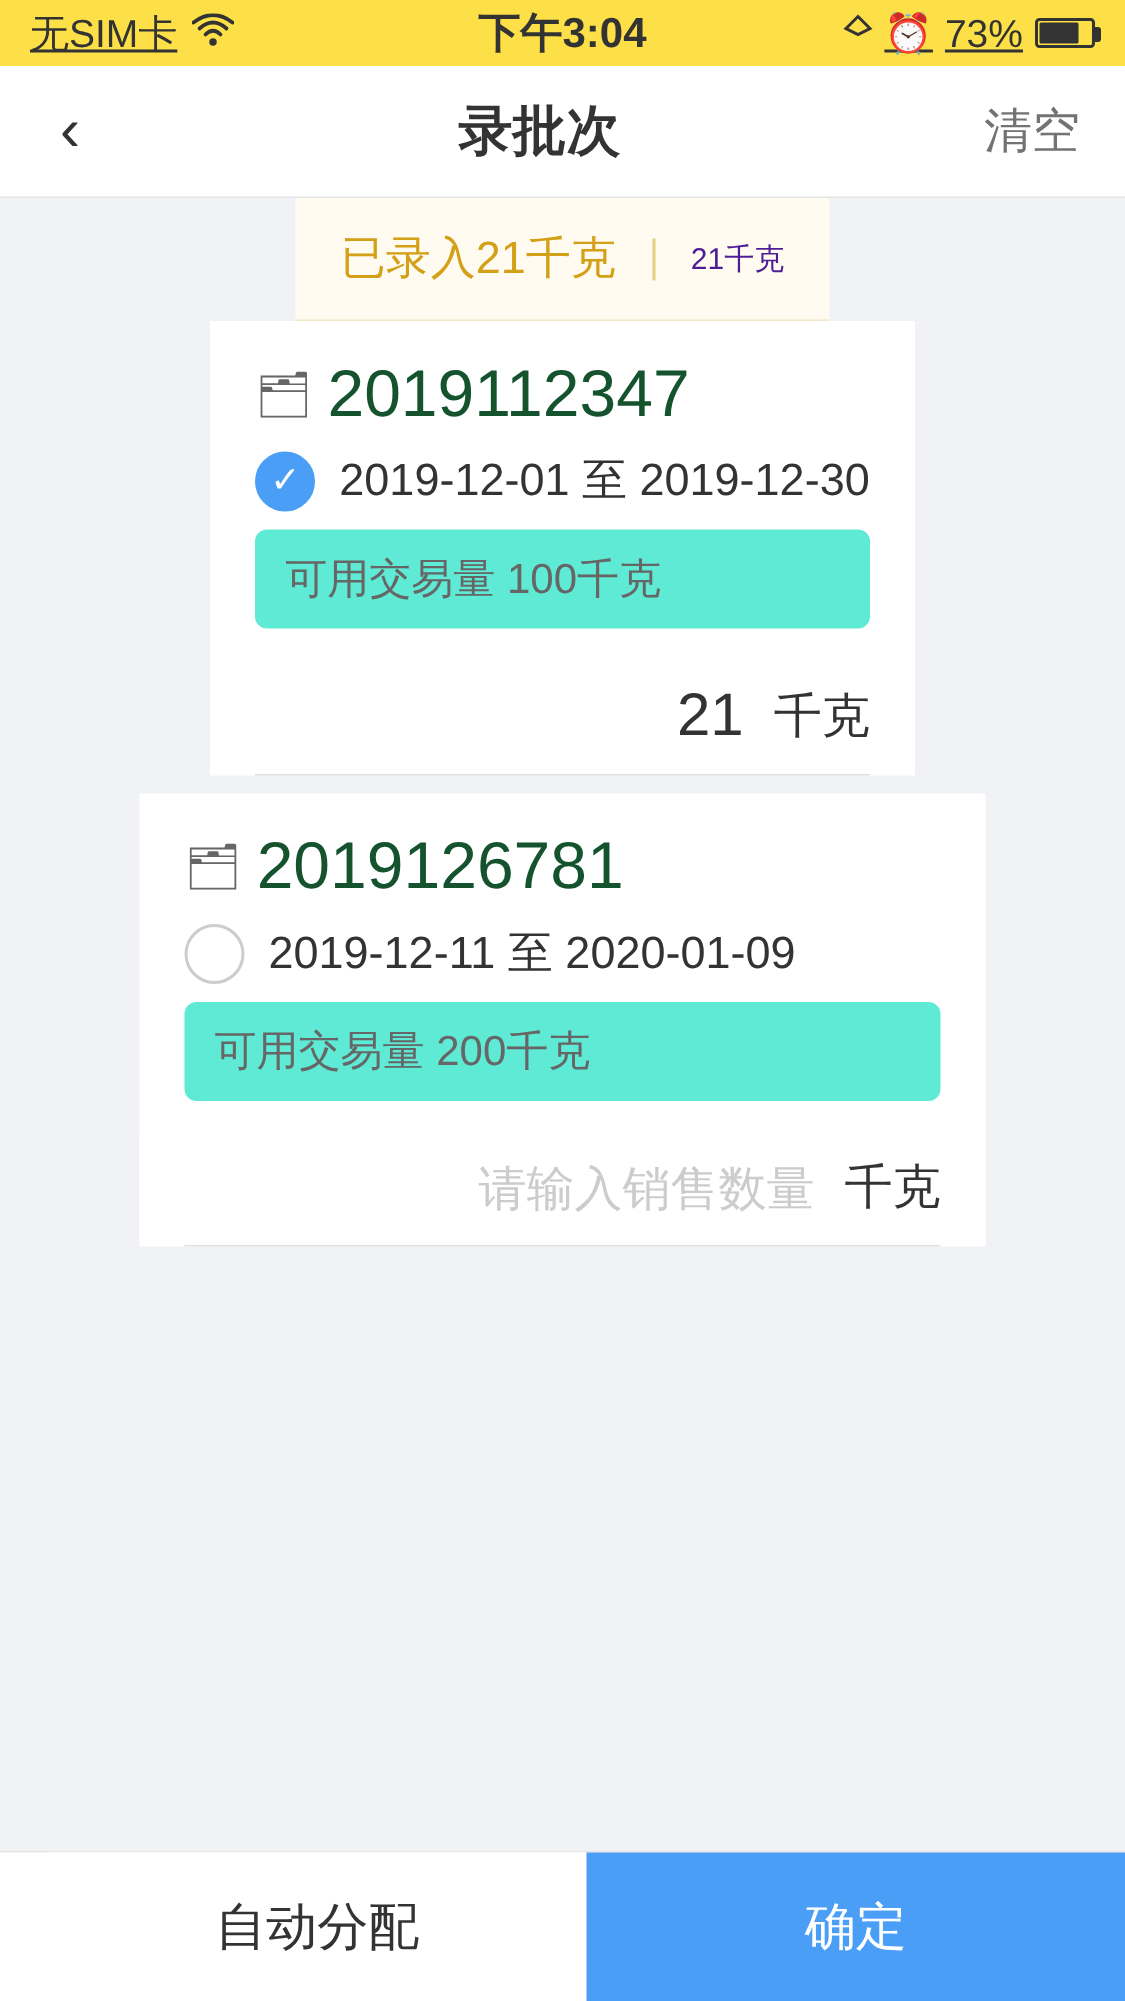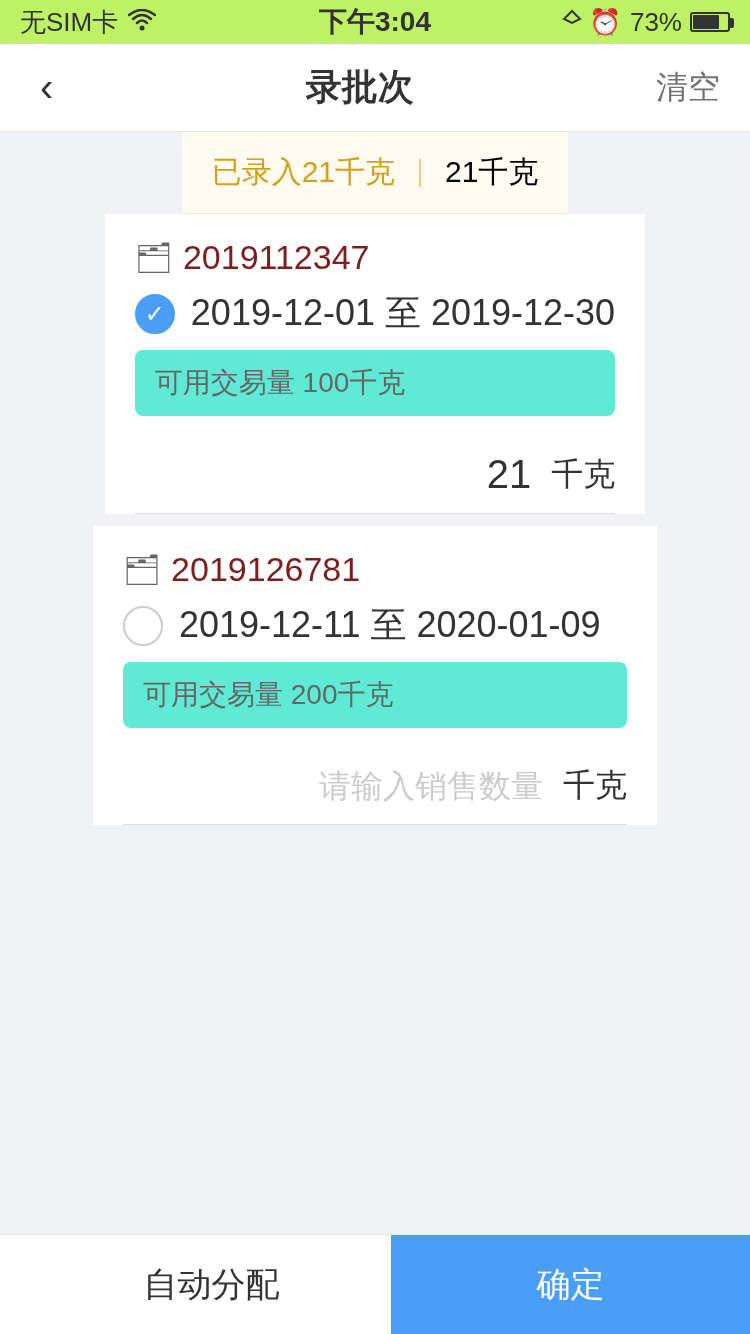--- a/index.html
+++ b/index.html
@@ -10,27 +10,28 @@
       font-family: -apple-system, "PingFang SC", "Helvetica Neue", Arial, sans-serif;
       background: #f0f2f5;
       font-size: 32px;
       color: #333;
     }
 
     
     .status-bar {
       width: 100%;
       height: 44px;
-      background: #bef264;
+      background: #fde047;
       display: flex;
       align-items: center;
       justify-content: space-between;
       padding: 0 20px;
       font-size: 28px;
       font-weight: 500;
+      text-decoration: underline;
     }
     .status-bar-left {
       display: flex;
       align-items: center;
       gap: 10px;
       font-size: 26px;
     }
     .status-bar-center {
       font-size: 28px;
       font-weight: 600;
@@ -114,42 +115,42 @@
       font-size: 30px;
       color: #d4a017;
     }
     .summary-divider {
       width: 2px;
       height: 28px;
       background: #d4a017;
       opacity: 0.5;
     }
     .summary-amount {
-      font-size: 30px;
-      color: #000000;
+      font-size: 20px;
+      color: #4c1d95;
     }
 
     
     .batch-card {
       background: #fff;
       margin-top: 0;
     }
     .batch-header {
       padding: 24px 30px 12px 30px;
       display: flex;
       align-items: center;
       gap: 10px;
     }
     .batch-icon {
       font-size: 30px;
       color: #666;
     }
     .batch-number {
-      font-size: 34px;
-      color: #7f1d1d;
+      font-size: 44px;
+      color: #14532d;
       font-weight: 500;
     }
     .batch-date-row {
       padding: 0 30px 12px 30px;
       display: flex;
       align-items: center;
       gap: 16px;
     }
     .radio-circle {
       width: 40px;
@@ -165,21 +166,21 @@
     }
     .radio-circle.checked {
       background: #4a9ef5;
       border-color: #4a9ef5;
     }
     .radio-check {
       color: #fff;
       font-size: 24px;
     }
     .batch-date {
-      font-size: 36px;
+      font-size: 30px;
       color: #333;
     }
     .batch-available {
       margin: 0 30px 20px 30px;
       background: #5eead4;
       border-radius: 8px;
       padding: 14px 20px;
       font-size: 28px;
       color: #666;
     }

